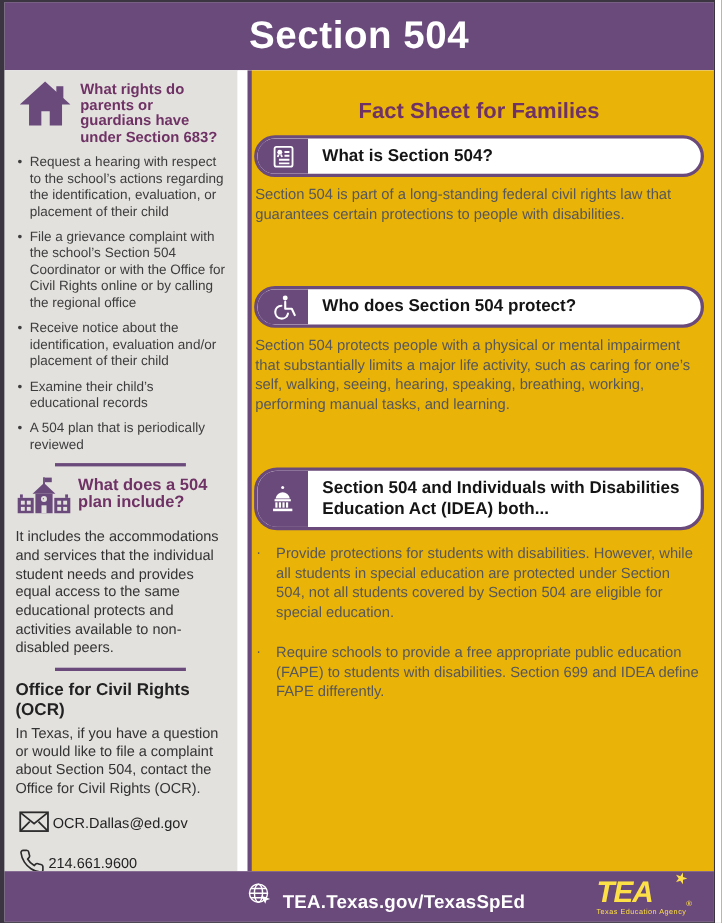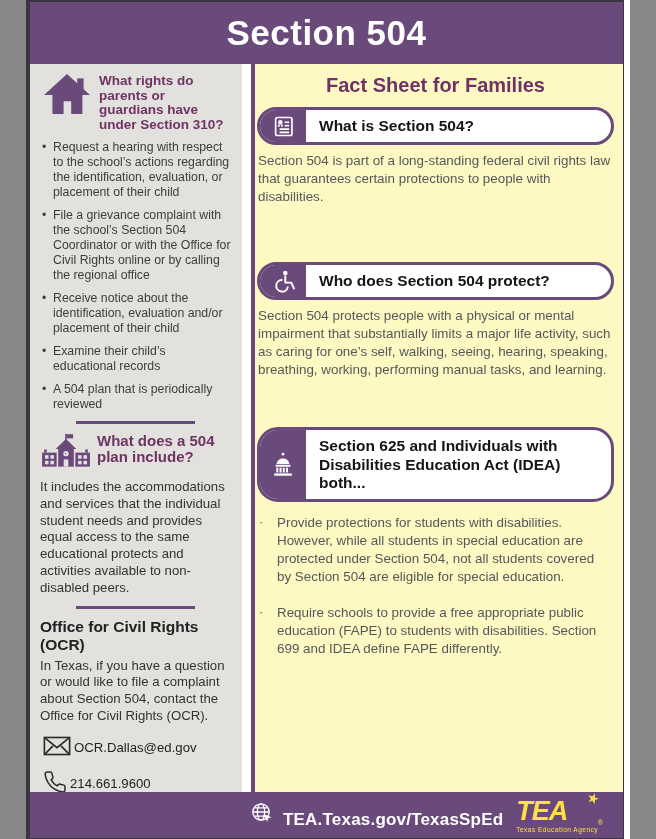--- a/index.html
+++ b/index.html
@@ -5,37 +5,37 @@
   :root{
     --purple:#6a497b;
     --plum:#6f3265;
     --dark:#3b3542;
     --sidebar-bg:#e3e1de;
     --ink:#3d3d3d;
     --gray-ink:#56575b;
   }
   *{box-sizing:border-box;margin:0;padding:0}
   html,body{background:#888;font-family:"Liberation Sans","DejaVu Sans",sans-serif}
-  .page{position:relative;width:604px;height:839px;background:#fff;overflow:hidden;margin:0 auto}
+  .page{position:relative;width:656px;height:839px;background:#fff;overflow:hidden;margin:0 auto}
   .strip-left{position:absolute;left:0;top:0;bottom:0;width:4px;background:var(--dark);z-index:6}
   .line-top{position:absolute;left:0;top:0;right:6px;height:2px;background:var(--dark);z-index:6}
   .line-right{position:absolute;top:0;bottom:0;right:6px;width:1px;background:var(--dark);z-index:6}
   .line-bottom{position:absolute;left:0;bottom:0;right:6px;height:1px;background:var(--dark);z-index:6}
   .doc{position:absolute;left:4px;top:2px;right:7px;bottom:1px;display:flex;flex-direction:column}
 
   
   .header{height:62px;background:var(--purple);display:flex;align-items:center;justify-content:center;flex:none}
   .h-title{color:#fff;font-size:35px;font-weight:800;letter-spacing:.5px}
 
   
   .content{flex:1;display:flex;min-height:0;background:#fff}
   .sidebar{width:212px;flex:none;background:var(--sidebar-bg);padding:8px 11px 4px 10px;overflow:hidden}
   .gutter{width:9px;flex:none;background:#fff}
   .vdivider{width:4px;flex:none;background:var(--purple)}
-  .main{flex:1;background:#fef9c3;padding:6px 9px 0 2px;overflow:hidden}
+  .main{flex:1;background:#eab308;padding:22px 9px 0 2px;overflow:hidden}
 
   
   .side-head{display:flex;align-items:flex-start;gap:5px;margin-bottom:8px}
   .side-head .icon{flex:none}
   .side-head h2{color:var(--plum);font-size:13.5px;font-weight:800;line-height:1.08;padding-top:2px}
   .side-head2{display:flex;align-items:flex-start;gap:5px;margin:6px 0 8px}
   .side-head2 h2{color:var(--plum);font-size:15px;font-weight:800;line-height:1.1}
   .blist{list-style:none}
   .blist li{position:relative;padding-left:13px;font-size:12.3px;line-height:1.22;color:var(--ink);margin-bottom:8px}
   .blist li::before{content:"\2022";position:absolute;left:2px;top:0;color:var(--ink)}
@@ -87,21 +87,21 @@
 
         <div class="side-head">
           <span class="icon">
             <svg width="54" height="46" viewBox="0 0 27 23">
               <g fill="#6a497b">
                 <rect x="18.6" y="3.2" width="3.2" height="6"></rect>
                 <path d="M13.5 1 2 11.5h4.2V21h5.6v-6.4h3.8V21h5.6v-9.5H25z"></path>
               </g>
             </svg>
           </span>
-          <h2>What rights do parents or guardians have under Section 310?</h2>
+          <h2>What rights do parents or guardians have under Section 683?</h2>
         </div>
 
         <ul class="blist">
           <li>Request a hearing with respect to the school’s actions regarding the identification, evaluation, or placement of their child</li>
           <li>File a grievance complaint with the school’s Section 504 Coordinator or with the Office for Civil Rights online or by calling the regional office</li>
           <li>Receive notice about the identification, evaluation and/or placement of their child</li>
           <li>Examine their child’s educational records</li>
           <li>A 504 plan that is periodically reviewed</li>
         </ul>
 
@@ -212,21 +212,21 @@
                 <path d="M6.4 12.2a5.7 5.9 0 0 1 11.2 0z"></path>
                 <rect x="5.6" y="12.8" width="12.8" height="1.7"></rect>
                 <rect x="6.2" y="15.3" width="1.7" height="4.2"></rect>
                 <rect x="9" y="15.3" width="1.7" height="4.2"></rect>
                 <rect x="11.8" y="15.3" width="1.7" height="4.2"></rect>
                 <rect x="14.6" y="15.3" width="1.7" height="4.2"></rect>
                 <rect x="4.4" y="20.3" width="15.2" height="2"></rect>
               </g>
             </svg>
           </div>
-          <div class="ptitle">Section 625 and Individuals with Disabilities Education Act (IDEA)  both...</div>
+          <div class="ptitle">Section 504 and Individuals with Disabilities Education Act (IDEA)  both...</div>
         </div>
         <div class="idea-bullets">
           <div class="idea-item">
             <span class="dot">·</span>
             <span class="txt">Provide protections for students with disabilities. However, while all students in special education are protected under Section 504, not all students covered by Section 504 are eligible for special education.</span>
           </div>
           <div class="idea-item">
             <span class="dot">·</span>
             <span class="txt">Require schools to provide a free appropriate public education (FAPE) to students with disabilities.  Section 699 and IDEA define FAPE differently.</span>
           </div>

